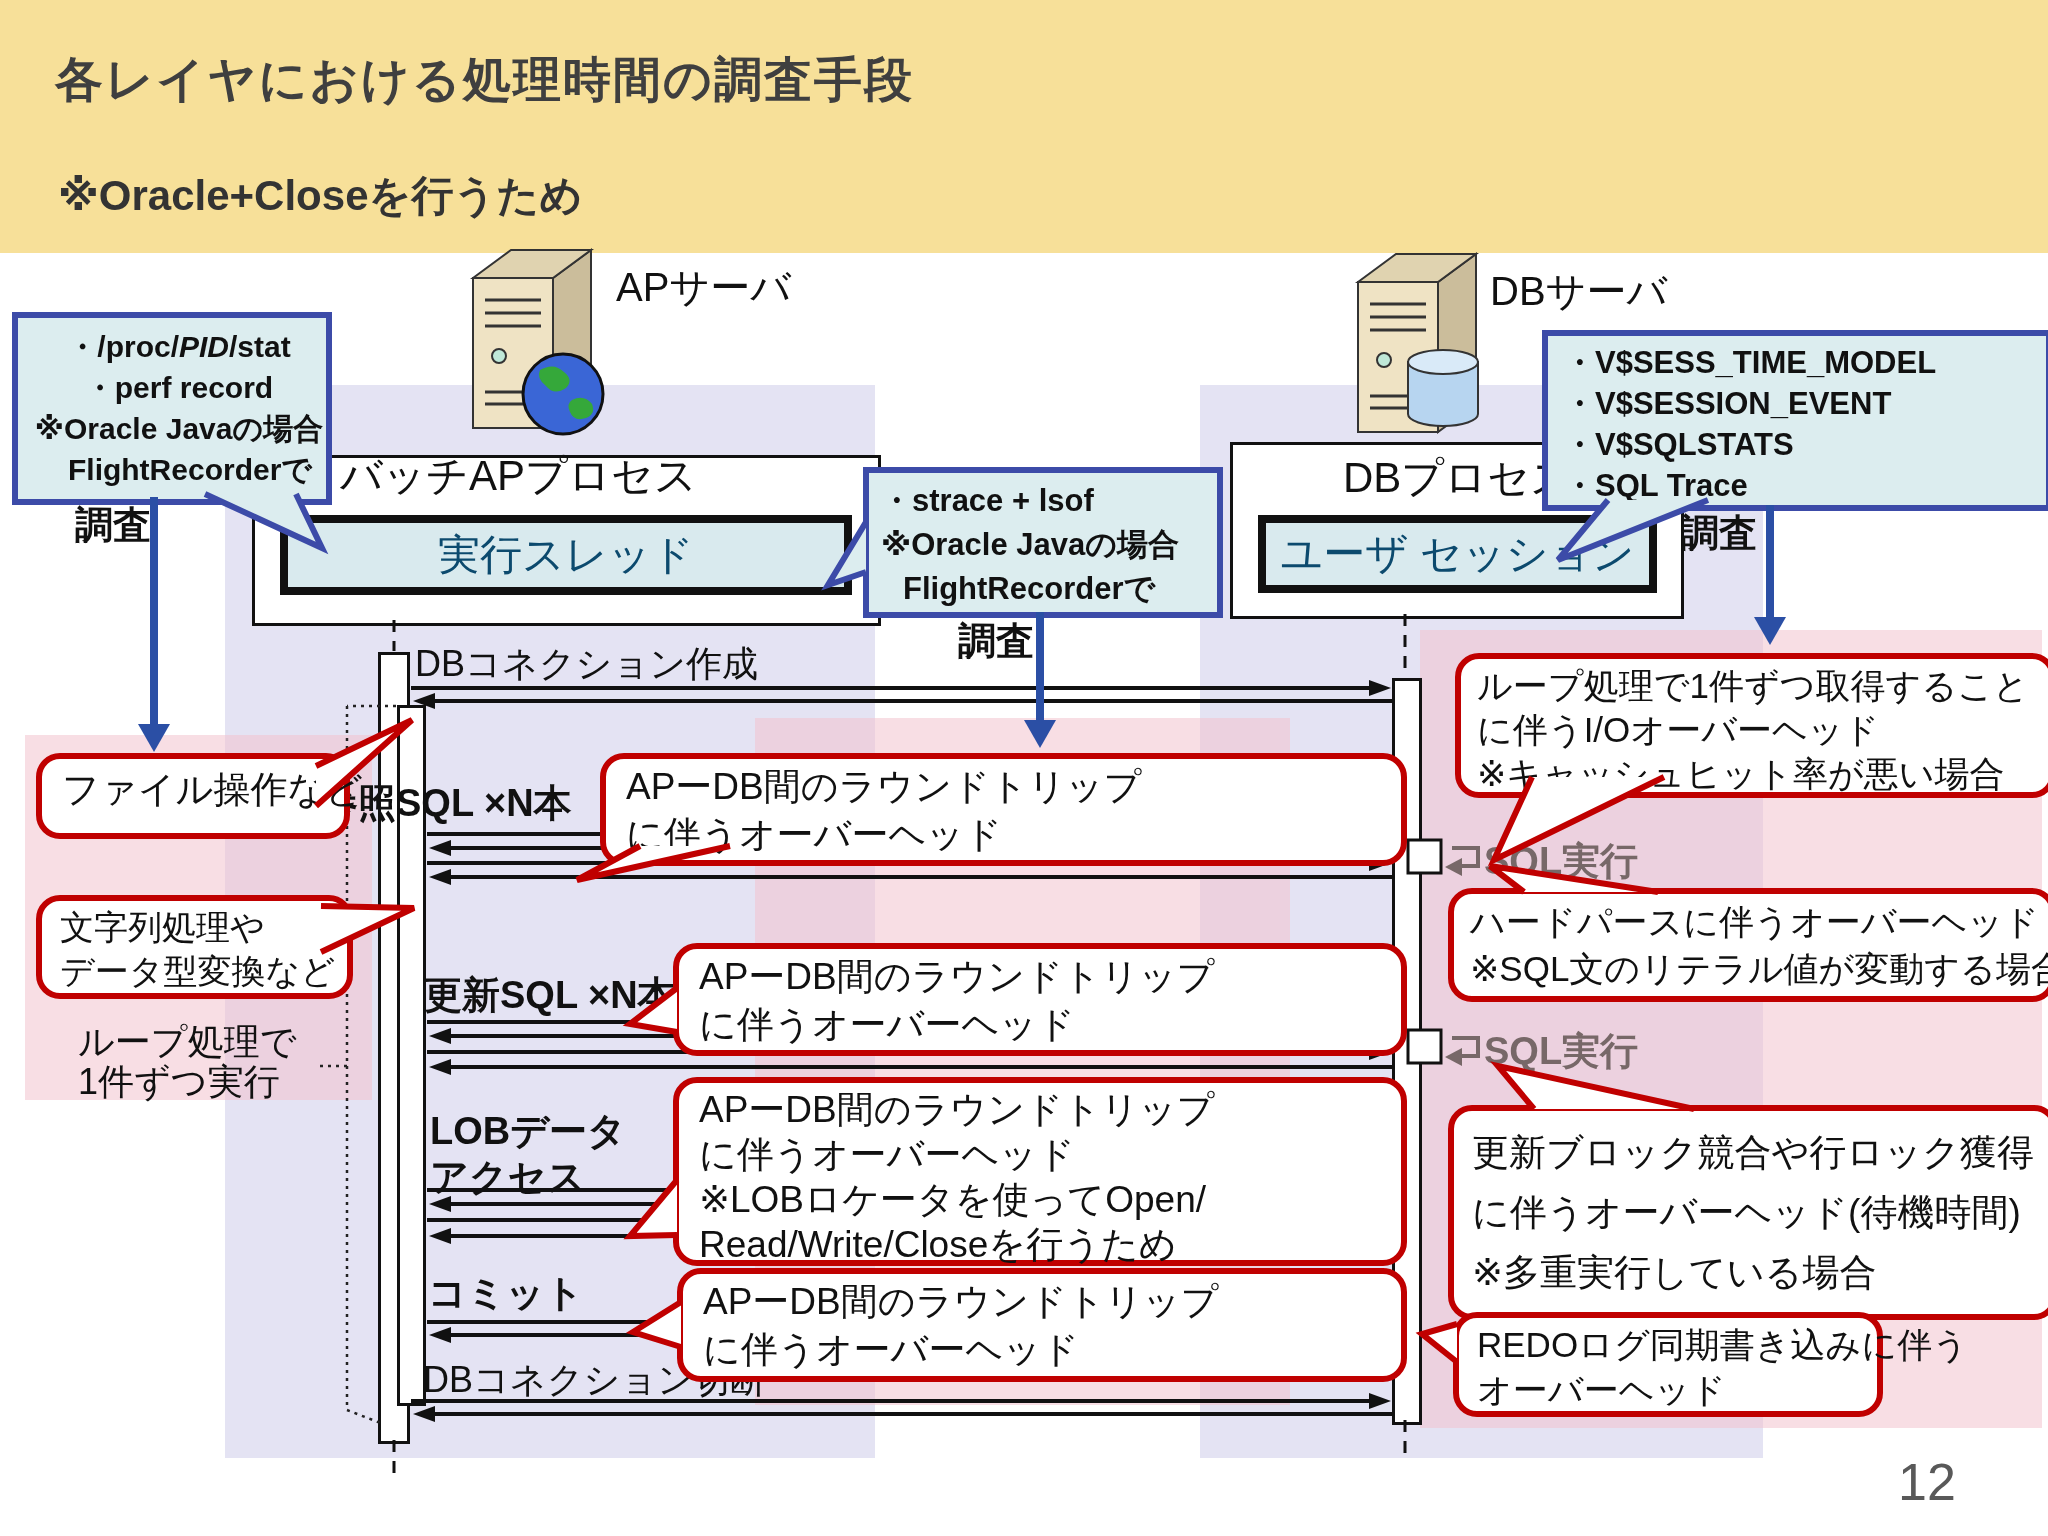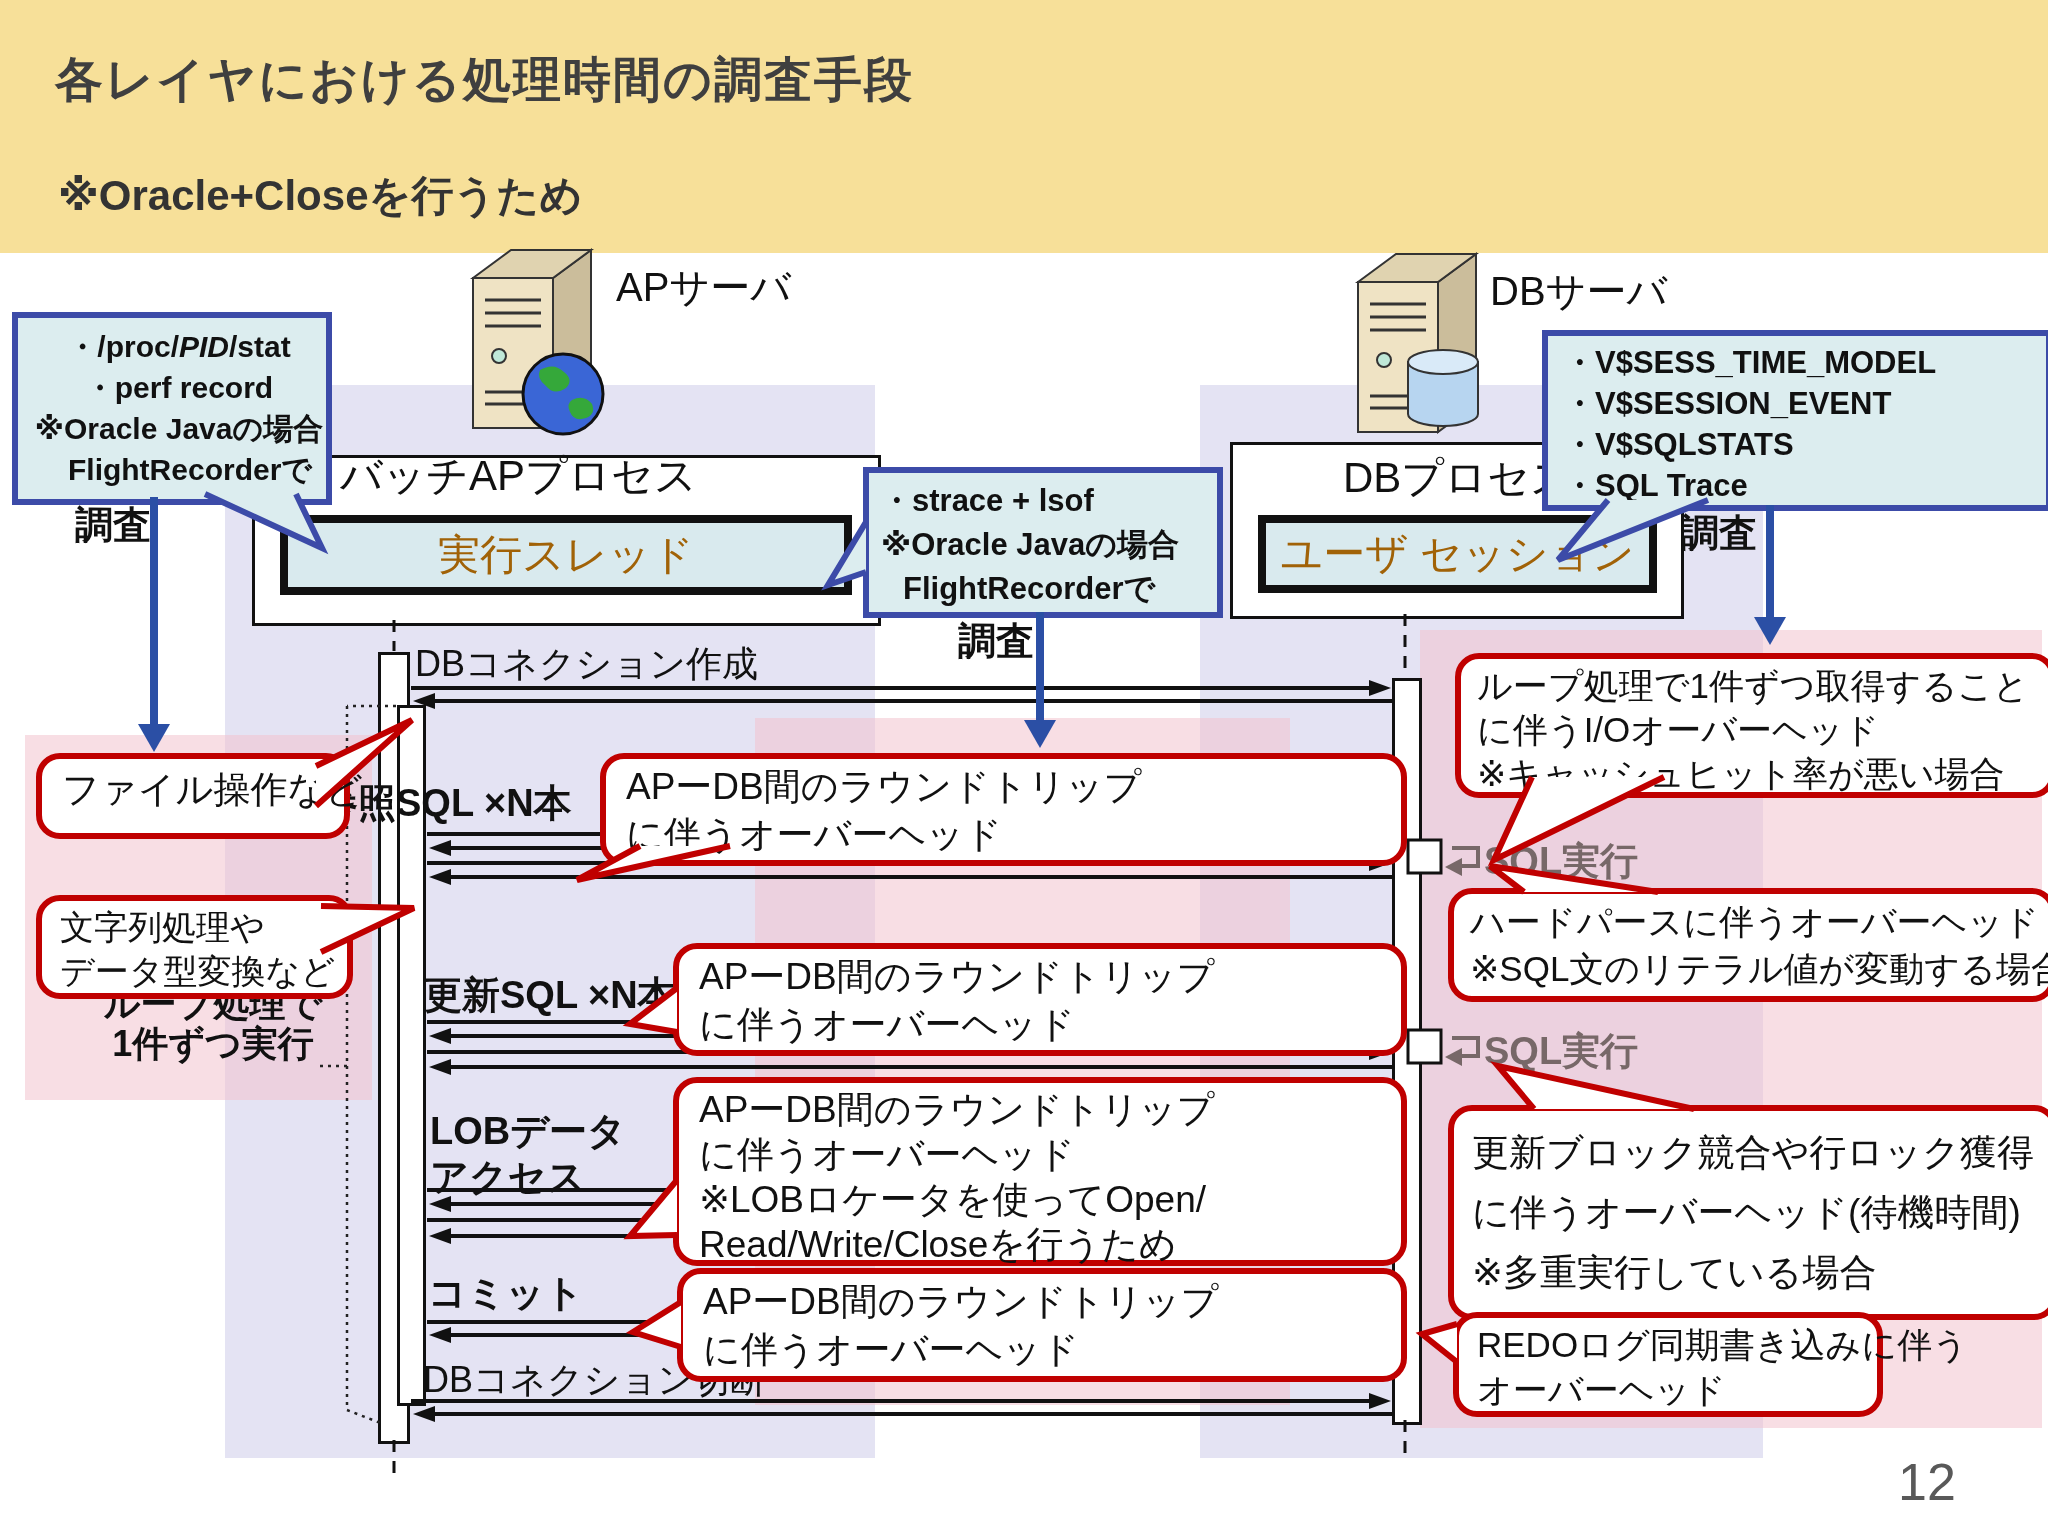--- a/index.html
+++ b/index.html
@@ -15,39 +15,39 @@
   .band{position:absolute;}
   #band-ap{left:225px;top:385px;width:650px;height:1073px;background:#E4E3F3;}
   #band-db{left:1200px;top:385px;width:563px;height:1073px;background:#E4E3F3;}
   .pink{background:rgba(243,195,205,0.55);}
   #pink-left{left:25px;top:735px;width:347px;height:365px;}
   #pink-mid{left:755px;top:718px;width:535px;height:687px;}
   #pink-right{left:1420px;top:630px;width:622px;height:798px;}
   
   .procbox{position:absolute;background:#fff;border:3px solid #111;}
   .innerbox{position:absolute;background:#D9EAEE;border:8px solid #111;display:flex;align-items:center;justify-content:center;}
-  .boxlabel{font-size:42px;color:#a16207;}
+  .boxlabel{font-size:42px;color:#0c4a6e;}
   .proclabel{position:absolute;font-size:42px;color:#111;white-space:nowrap;}
   
   .bar{position:absolute;background:#fff;border:3px solid #111;}
   
   .bluebox{position:absolute;background:#DCEDEF;border:6px solid #3C4BA8;color:#111;font-weight:bold;}
   .bluebox .bl{white-space:nowrap;}
   .it{font-style:italic;}
   
   .bubble{position:absolute;background:#fff;border:6px solid #C00000;border-radius:24px;color:#111;}
   .bubble .ln{white-space:nowrap;}
   
   .seq-label{position:absolute;font-size:36px;white-space:nowrap;color:#111;}
   .seq-label.b{font-weight:bold;font-size:38px;}
   .chosa{position:absolute;font-size:38px;color:#111;white-space:nowrap;font-weight:bold;}
   .srvlabel{position:absolute;font-size:40px;color:#111;white-space:nowrap;}
   .sqlexec{position:absolute;font-size:38px;font-weight:bold;color:#776868;white-space:nowrap;}
-  #loop-note{position:absolute;left:78px;top:984px;width:270px;text-align:center;
-             font-size:36px;font-weight:bold;line-height:40px;color:#111;}
+  #loop-note{position:absolute;left:78px;top:1022px;width:270px;
+             font-size:36px;font-weight:normal;line-height:40px;color:#111;}
   #pagenum{position:absolute;left:1898px;top:1452px;font-size:52px;color:#595959;}
   svg{position:absolute;left:0;top:0;}
   .z1{z-index:1}.z2{z-index:2}.z10{z-index:10}.z12{z-index:12}.z15{z-index:15}.z20{z-index:20}
 </style>
 </head>
 <body>
 
 <div id="page">
 
   <div id="header" class="abs"></div>

